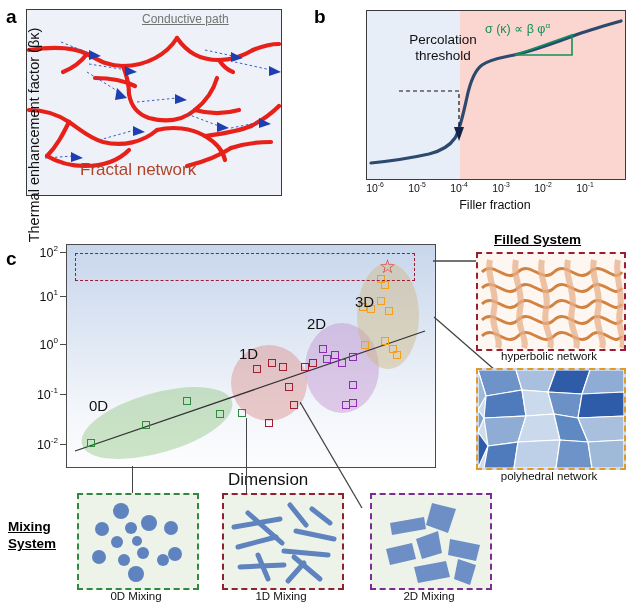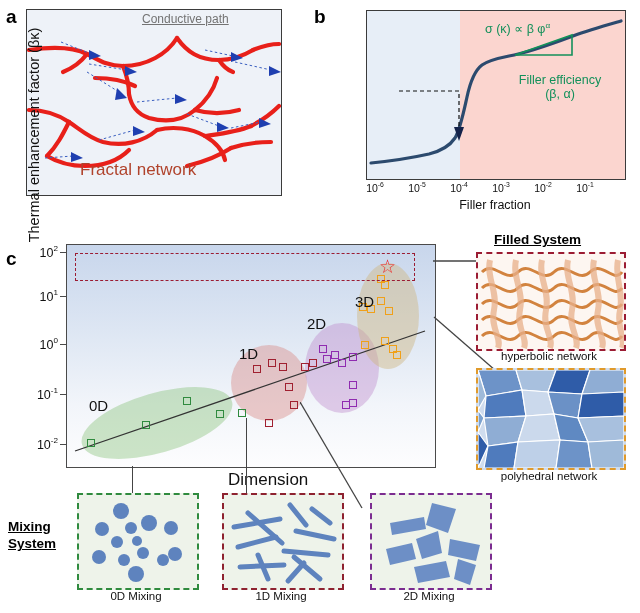--- a/index.html
+++ b/index.html
@@ -107,25 +107,25 @@
   <div class="bzone-left"></div>
   <div class="bzone-right"></div>
   <svg width="258" height="168" viewBox="0 0 258 168" style="position:absolute;left:0;top:0;">
     <path d="M4,152 C24,150 44,147 62,143 C74,140 82,136 88,127 C93,119 96,104 100,86 C103,72 107,60 115,54 C122,49 132,47 142,45 C160,42 182,34 206,25 C222,19 240,14 254,10" stroke="#2c4a6e" stroke-width="3.2" fill="none" stroke-linecap="round"></path>
 
     <path d="M32,80 L92,80 L92,118" stroke="#111" stroke-width="1.2" fill="none" stroke-dasharray="4,3"></path>
     <polygon points="87,116 97,116 92,130" fill="#14224a"></polygon>
 
     <path d="M148,44 L205,24 L205,44 Z" stroke="#13905a" stroke-width="1.6" fill="none"></path>
   </svg>
+  <div class="perc-text" style="left:28px;top:22px;width:96px;">
+    <div>Percolation</div>
+    <div style="margin-top:2px;">threshold</div>
+  </div>
   <div class="green-anno" style="left:118px;top:10px;"><span>σ (κ) ∝ β φ</span><sup>α</sup></div>
-  <div class="green-anno" style="left:138px;top:62px;text-align:center;width:110px;">
-    <div>Filler efficiency</div>
-    <div>(β, α)</div>
-  </div>
 </div>
 <div class="abs" id="panel-b-ylabel">Conductivity (σ or κ)</div>
 <div class="abs btick" style="left:375px;">10<sup>-6</sup></div>
 <div class="abs btick" style="left:417px;">10<sup>-5</sup></div>
 <div class="abs btick" style="left:459px;">10<sup>-4</sup></div>
 <div class="abs btick" style="left:501px;">10<sup>-3</sup></div>
 <div class="abs btick" style="left:543px;">10<sup>-2</sup></div>
 <div class="abs btick" style="left:585px;">10<sup>-1</sup></div>
 <div class="abs" id="panel-b-xlabel">Filler fraction</div>
 

